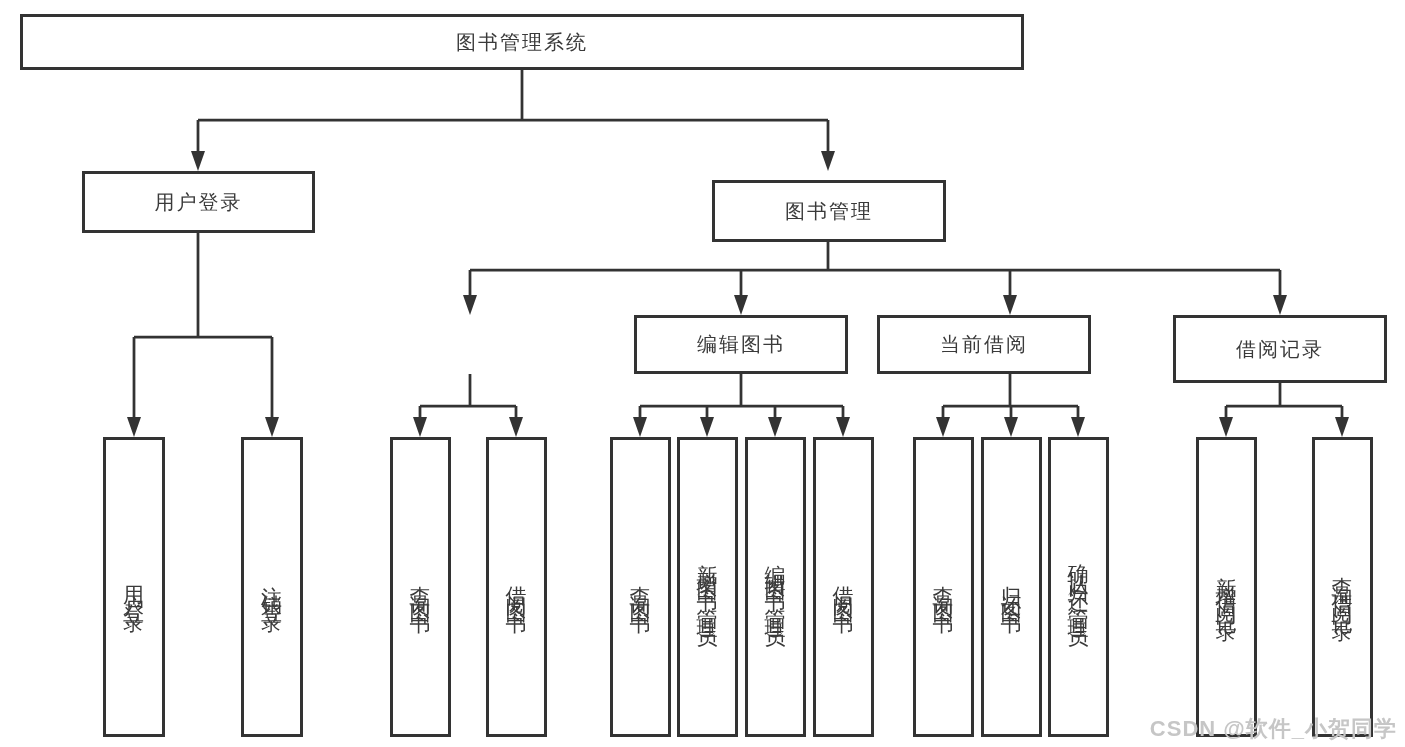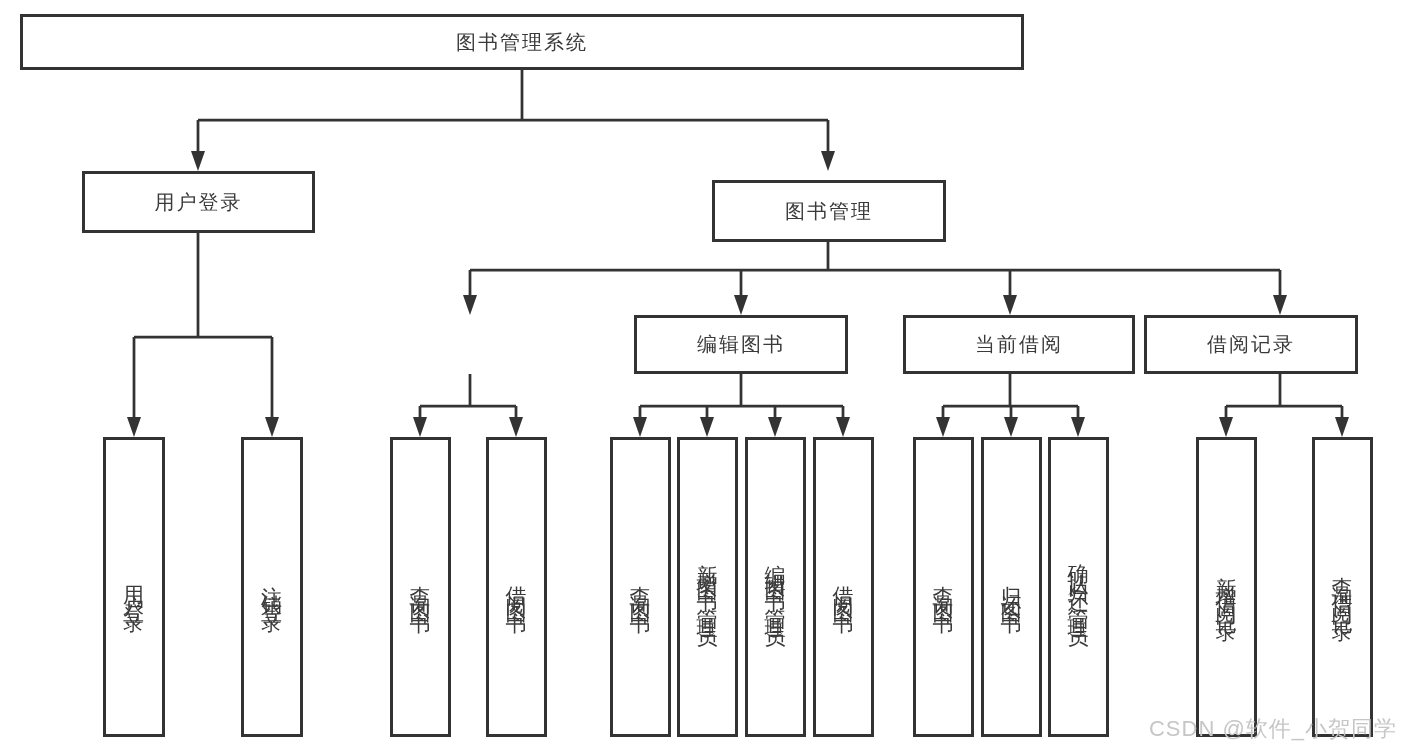--- a/index.html
+++ b/index.html
@@ -58,20 +58,21 @@
   }
   .watermark {
     position: absolute;
     top: 714px;
     right: 8px;
     font-size: 22px;
     color: var(--watermark, #c6c6c6);
     letter-spacing: 1px;
     white-space: nowrap;
     z-index: 3;
+    font-weight: bold;
   }
 </style>
 </head>
 <body>
 
 <div class="canvas">
 
   <svg class="connectors" viewBox="0 0 1405 747" xmlns="http://www.w3.org/2000/svg">
 
     <path d="M522 70 L522 120 M198 120 L828 120 M198 120 L198 153 M828 120 L828 153"></path>
@@ -115,24 +116,24 @@
   <div class="box h" style="left:82px;top:171px;width:233px;height:62px">
     <span class="lbl">用户登录</span>
   </div>
   <div class="box h" style="left:712px;top:180px;width:234px;height:62px">
     <span class="lbl">图书管理</span>
   </div>
 
   <div class="box h" style="left:634px;top:315px;width:214px;height:59px">
     <span class="lbl">编辑图书</span>
   </div>
-  <div class="box h" style="left:903px;top:315px;width:232px;height:59px">
+  <div class="box h" style="left:877px;top:315px;width:214px;height:59px">
     <span class="lbl">当前借阅</span>
   </div>
-  <div class="box h" style="left:1144px;top:315px;width:214px;height:59px">
+  <div class="box h" style="left:1173px;top:315px;width:214px;height:68px">
     <span class="lbl">借阅记录</span>
   </div>
 
   <div class="box v" style="left:103px;top:437px;width:62px;height:300px">
     <span class="vlbl">用户登录</span>
   </div>
   <div class="box v" style="left:241px;top:437px;width:62px;height:300px">
     <span class="vlbl">注销登录</span>
   </div>
 

